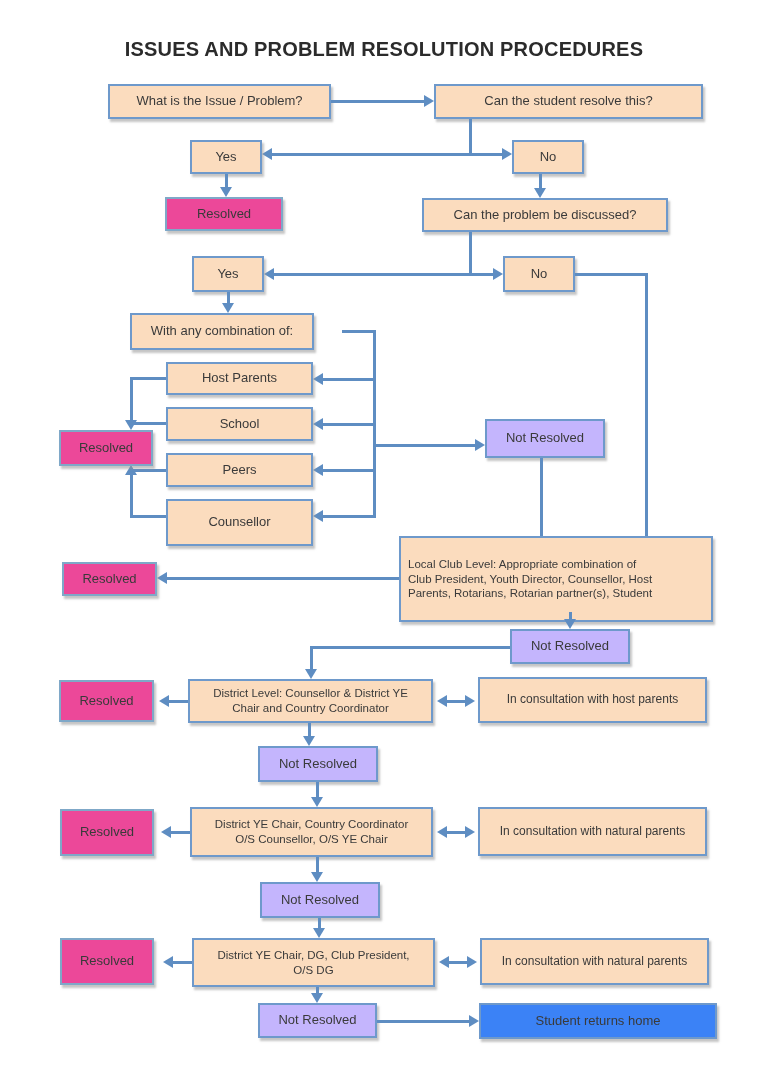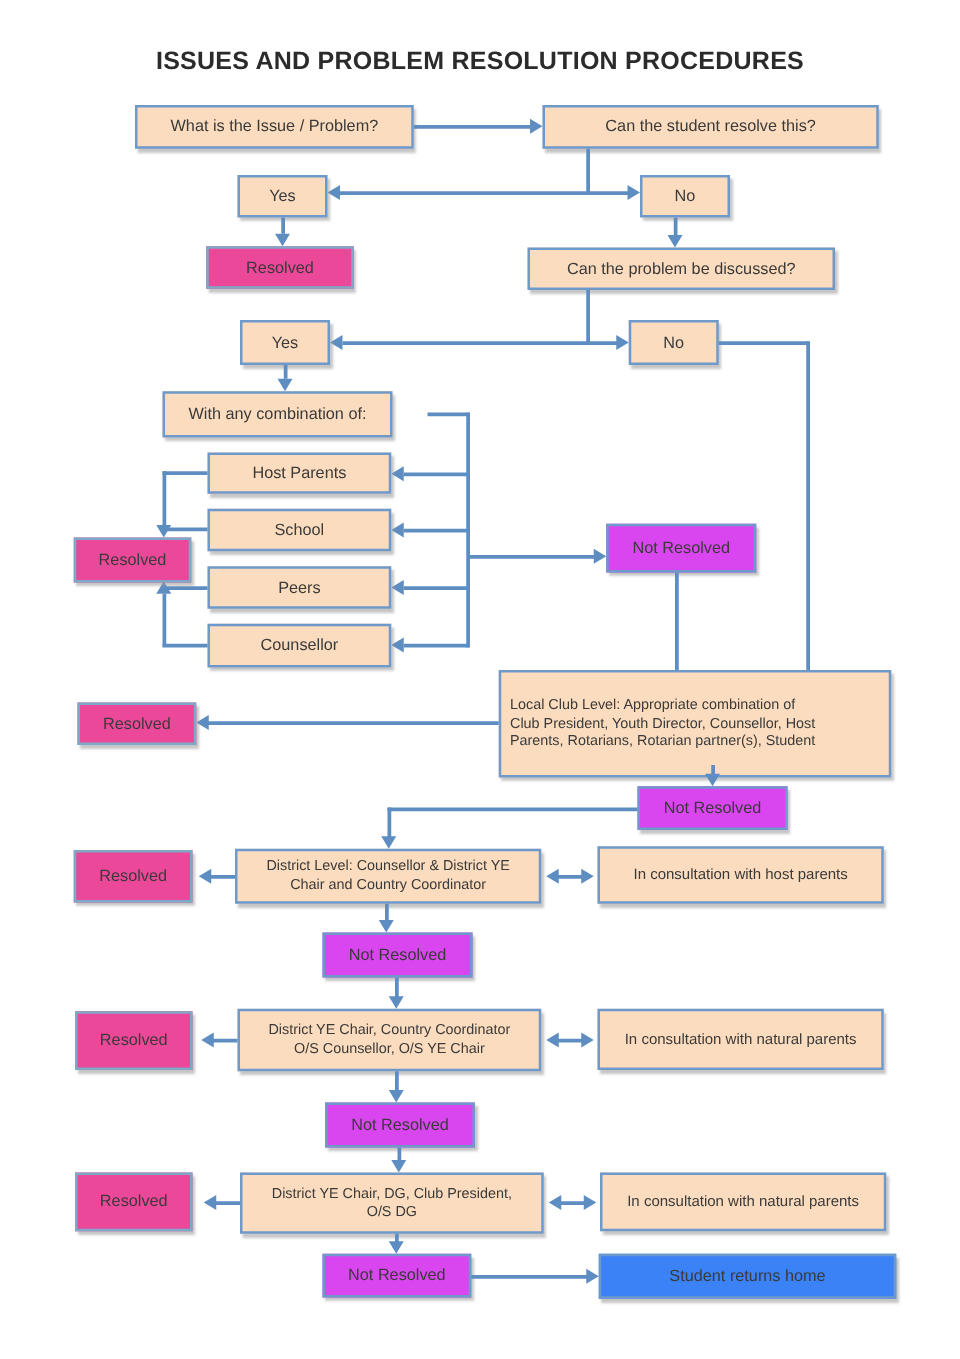--- a/index.html
+++ b/index.html
@@ -12,21 +12,21 @@
     font-size:20px;font-weight:bold;color:#2b2b2b;letter-spacing:.2px;
   }
   .node{
     position:absolute;box-sizing:border-box;border:2px solid #6e99cb;
     background:#fbdcbe;color:#3a3a3a;font-size:13px;line-height:1.25;
     display:flex;align-items:center;justify-content:center;text-align:center;
     white-space:pre-line;padding:2px 4px;
     box-shadow:2px 3px 2px rgba(150,150,150,.55);
   }
   .green{background:#ec4899;border-color:#7fa8c8;}
-  .blue{background:#d946ef;}
+  .blue{background:#c4b5fd;}
   .yellow{background:#3b82f6;}
   .small{font-size:11.5px;line-height:1.3;}
   .leftalign{justify-content:flex-start;text-align:left;padding:3px 7px;}
   .shaft{position:absolute;background:#5e8dc2;}
   .arr{position:absolute;width:0;height:0;border-style:solid;}
   .arr.r{border-width:6px 0 6px 10px;border-color:transparent transparent transparent #5e8dc2;}
   .arr.l{border-width:6px 10px 6px 0;border-color:transparent #5e8dc2 transparent transparent;}
   .arr.d{border-width:10px 6px 0 6px;border-color:#5e8dc2 transparent transparent transparent;}
   .arr.u{border-width:0 6px 10px 6px;border-color:transparent transparent #5e8dc2 transparent;}
 </style>
@@ -82,21 +82,21 @@
   <div class="arr l" style="left:313px;top:464px;"></div>
   <div class="shaft" style="left:323px;top:515px;width:52px;height:3px;"></div>
   <div class="arr l" style="left:313px;top:510px;"></div>
 
   <div class="shaft" style="left:375px;top:444px;width:101px;height:3px;"></div>
   <div class="arr r" style="left:475px;top:439px;"></div>
 
   <div class="node" style="left:166px;top:362px;width:147px;height:33px;">Host Parents</div>
   <div class="node" style="left:166px;top:407px;width:147px;height:34px;">School</div>
   <div class="node" style="left:166px;top:453px;width:147px;height:34px;">Peers</div>
-  <div class="node" style="left:166px;top:499px;width:147px;height:35px;">Counsellor</div>
+  <div class="node" style="left:166px;top:499px;width:147px;height:47px;">Counsellor</div>
 
   <div class="shaft" style="left:130px;top:377px;width:36px;height:3px;"></div>
   <div class="shaft" style="left:130px;top:422px;width:36px;height:3px;"></div>
   <div class="shaft" style="left:130px;top:377px;width:3px;height:44px;"></div>
   <div class="arr d" style="left:125px;top:420px;"></div>
   <div class="shaft" style="left:130px;top:469px;width:36px;height:3px;"></div>
   <div class="shaft" style="left:130px;top:515px;width:36px;height:3px;"></div>
   <div class="shaft" style="left:130px;top:475px;width:3px;height:42px;"></div>
   <div class="arr u" style="left:125px;top:465px;"></div>
   <div class="node green" style="left:59px;top:430px;width:94px;height:36px;">Resolved</div>

